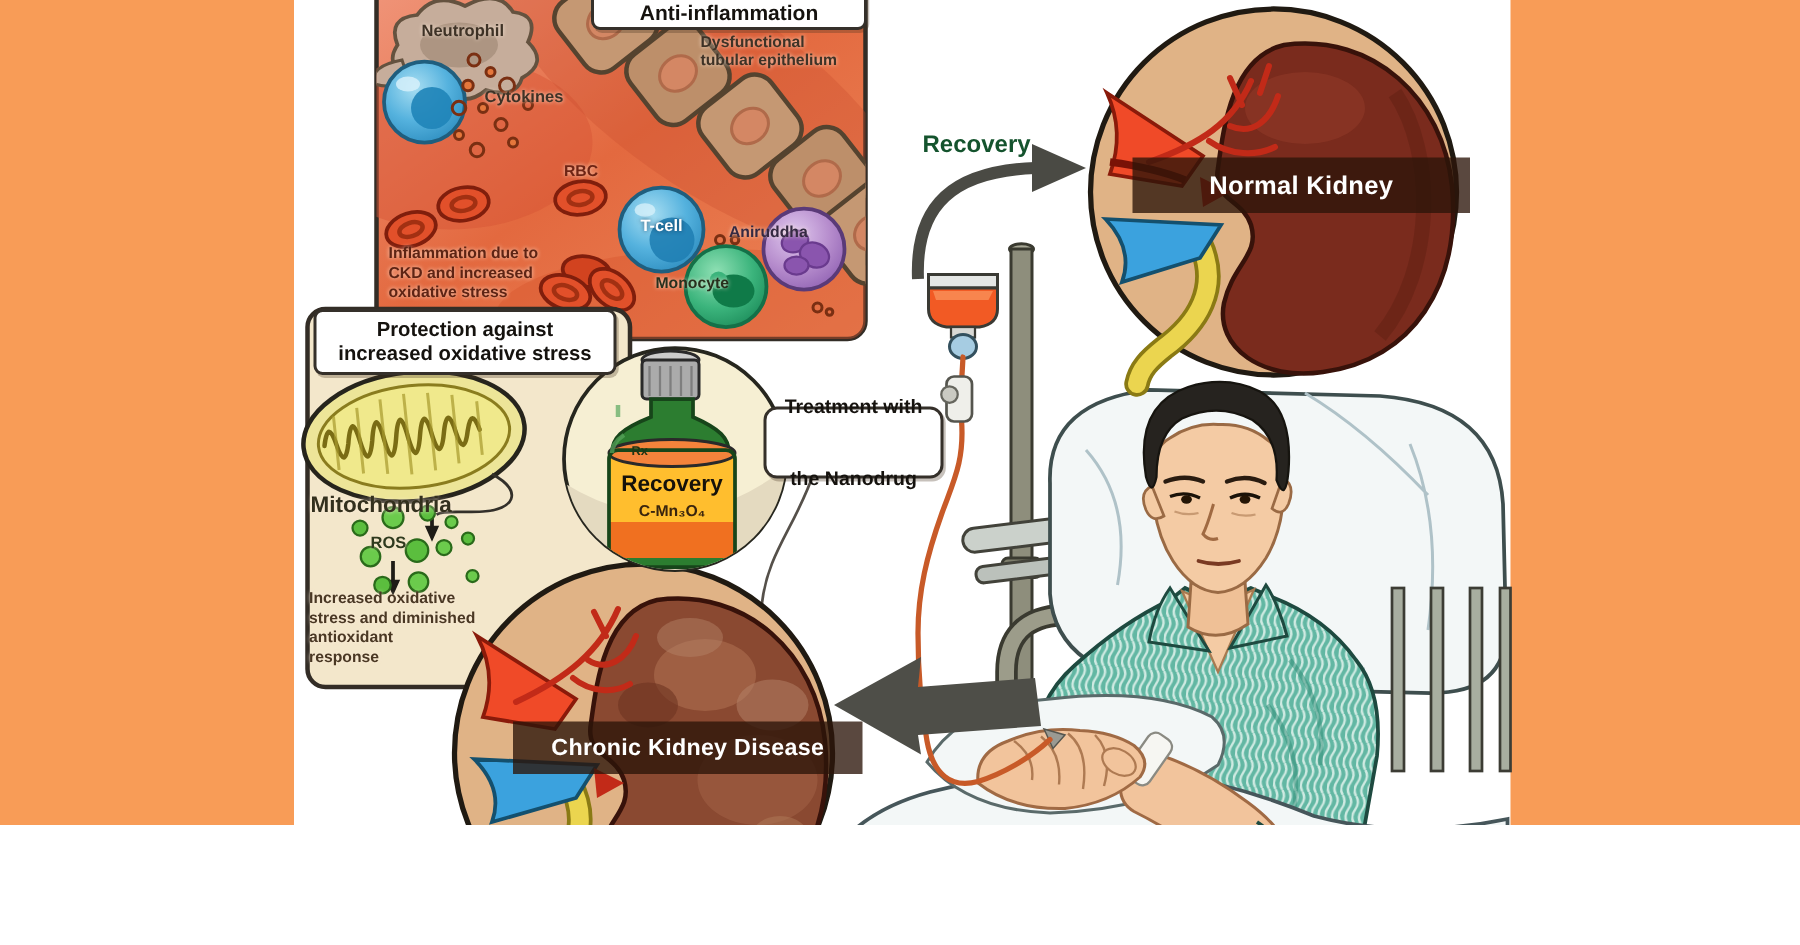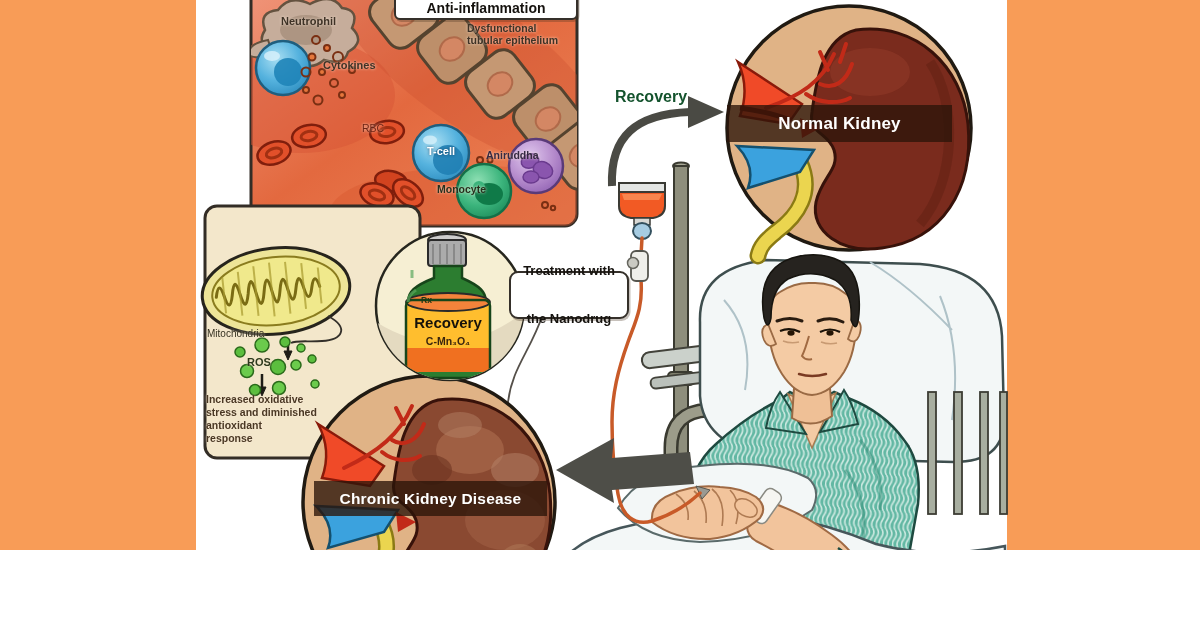--- a/index.html
+++ b/index.html
@@ -7,21 +7,21 @@
           font-family:"Liberation Sans",sans-serif;padding-left:44px;}
   svg.scene{position:absolute;left:0;top:0;}
   .lbl{position:absolute;line-height:1.2;white-space:nowrap;color:#3E3226;
        text-shadow:0 0 3px rgba(255,238,222,.85);}
   .lbl .ln{display:block;}
   .box{position:absolute;background:#fff;border:2.5px solid #35302A;border-radius:6px;
        display:flex;flex-direction:column;align-items:center;justify-content:center;
        text-align:center;font-weight:bold;color:#15120E;
        box-shadow:1.5px 2px 0 rgba(70,50,30,.30);}
   .band{position:absolute;background:rgba(44,21,9,.78);display:flex;align-items:center;
-        justify-content:center;color:#fff;font-weight:bold;letter-spacing:.2px;}
+        justify-content:center;color:#fff;font-weight:bold;letter-spacing:.2px;margin-left:28px;}
 </style>
 </head>
 <body>
 
 <div class="canvas">
 
 <svg class="scene" width="1200" height="630" viewBox="0 0 1200 630">
   <defs>
     <radialGradient id="gradBlue" cx="38%" cy="32%" r="75%">
       <stop offset="0%" stop-color="#A8DEF2"></stop>
@@ -358,26 +358,35 @@
 <div class="box" style="left:394px;top:-16px;width:180px;height:30px;justify-content:flex-end;padding-bottom:2px;font-size:14px;">
   <span>Anti-inflammation</span>
 </div>
 
 <div class="lbl" style="left:281px;top:15px;font-size:11px;font-weight:600;">Neutrophil</div>
 <div class="lbl" style="left:323px;top:59px;font-size:11px;font-weight:600;">Cytokines</div>
 <div class="lbl" style="left:467px;top:22px;font-size:10.5px;font-weight:600;line-height:1.18;">
   <span class="ln">Dysfunctional</span>
   <span class="ln">tubular epithelium</span>
 </div>
-<div class="lbl" style="left:362px;top:108px;font-size:10.5px;font-weight:400;color:#6E2414;margin-top:14px;">RBC</div>
+<div class="lbl" style="left:376px;top:108px;font-size:10.5px;font-weight:700;color:#6E2414;">RBC</div>
 <div class="lbl" style="left:414px;top:145px;width:54px;text-align:center;font-size:11px;font-weight:600;color:#fff;text-shadow:0 0 3px rgba(20,50,80,.8);">T-cell</div>
 <div class="lbl" style="left:486px;top:149px;font-size:10.5px;font-weight:600;color:#352A42;">Aniruddha</div>
 <div class="lbl" style="left:437px;top:183px;font-size:10.5px;font-weight:700;color:#28301E;">Monocyte</div>
-
-<div class="lbl" style="left:207px;top:328px;font-size:10px;font-weight:400;color:#33301E;">Mitochondria</div>
+<div class="lbl" style="left:259px;top:163px;font-size:10.5px;font-weight:600;line-height:1.22;color:#5E2414;">
+  <span class="ln">Inflammation due to</span>
+  <span class="ln">CKD and increased</span>
+  <span class="ln">oxidative stress</span>
+</div>
+
+<div class="box" style="left:209px;top:206px;width:198px;height:40px;font-size:13.5px;line-height:1.18;">
+  <span>Protection against</span>
+  <span>increased oxidative stress</span>
+</div>
+<div class="lbl" style="left:207px;top:328px;font-size:15px;font-weight:700;color:#33301E;">Mitochondria</div>
 <div class="lbl" style="left:247px;top:356px;font-size:11px;font-weight:700;color:#2E3A1E;text-shadow:0 0 3px rgba(243,231,203,.95);">ROS</div>
 <div class="lbl" style="left:206px;top:393px;font-size:10.5px;font-weight:600;line-height:1.25;color:#4A3824;">
   <span class="ln">Increased oxidative</span>
   <span class="ln">stress and diminished</span>
   <span class="ln">antioxidant</span>
   <span class="ln">response</span>
 </div>
 
 <div class="lbl" style="left:411px;top:295px;font-size:8.5px;font-weight:700;color:#203514;text-shadow:none;margin-left:10px;">Rx</div>
 <div class="lbl" style="left:406px;top:314px;width:84px;text-align:center;font-size:15px;font-weight:800;color:#16120A;text-shadow:none;">Recovery</div>

